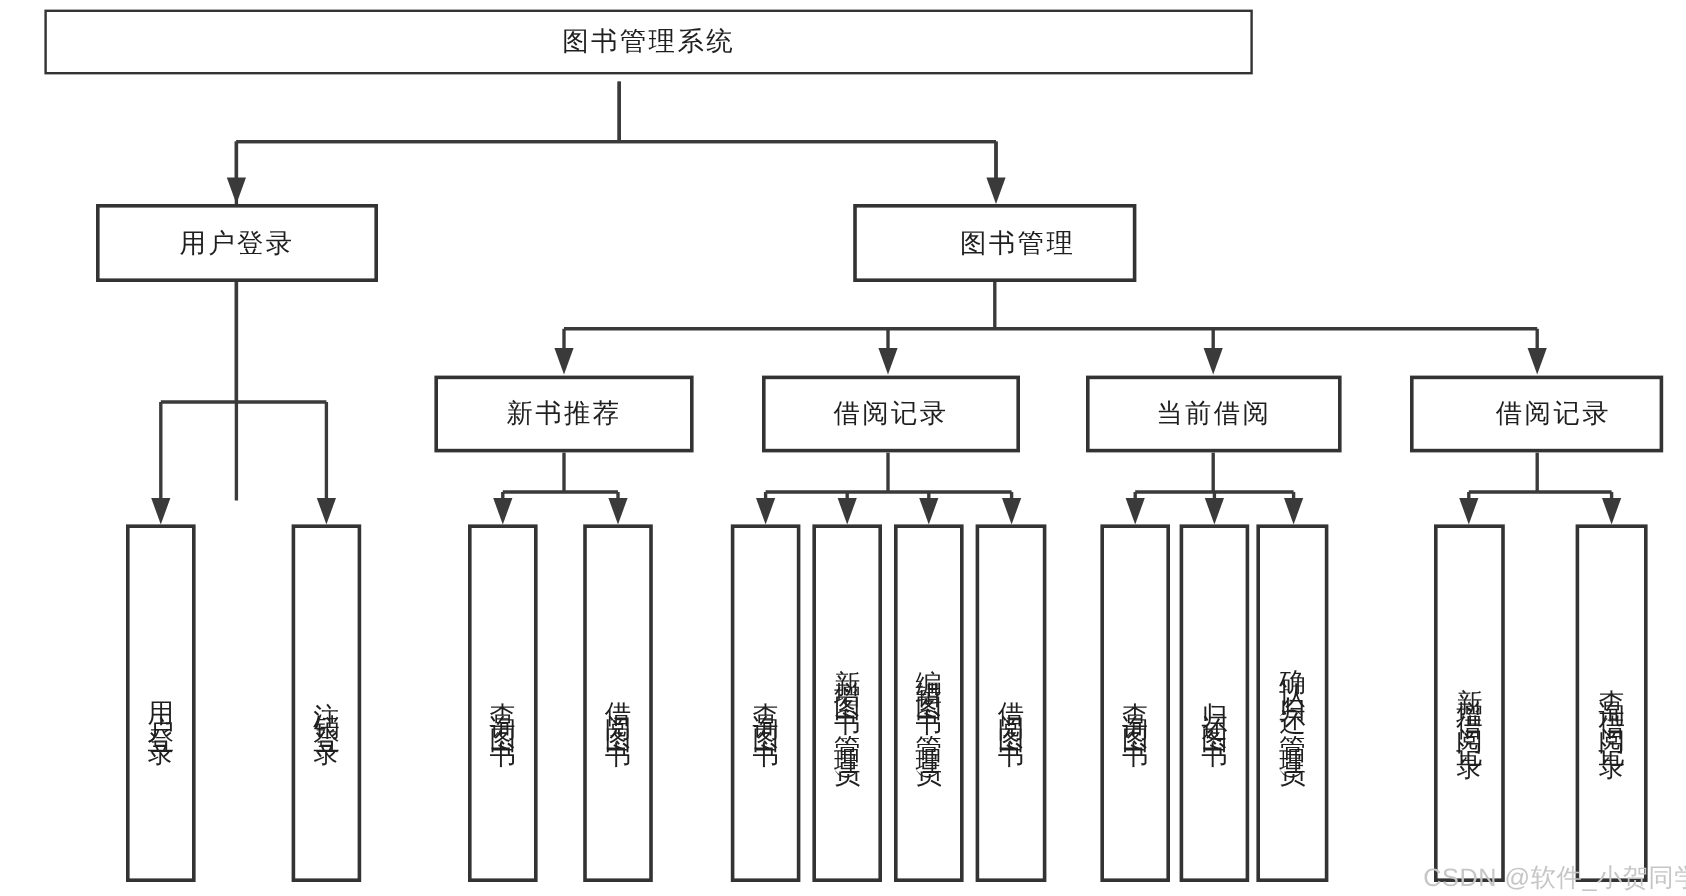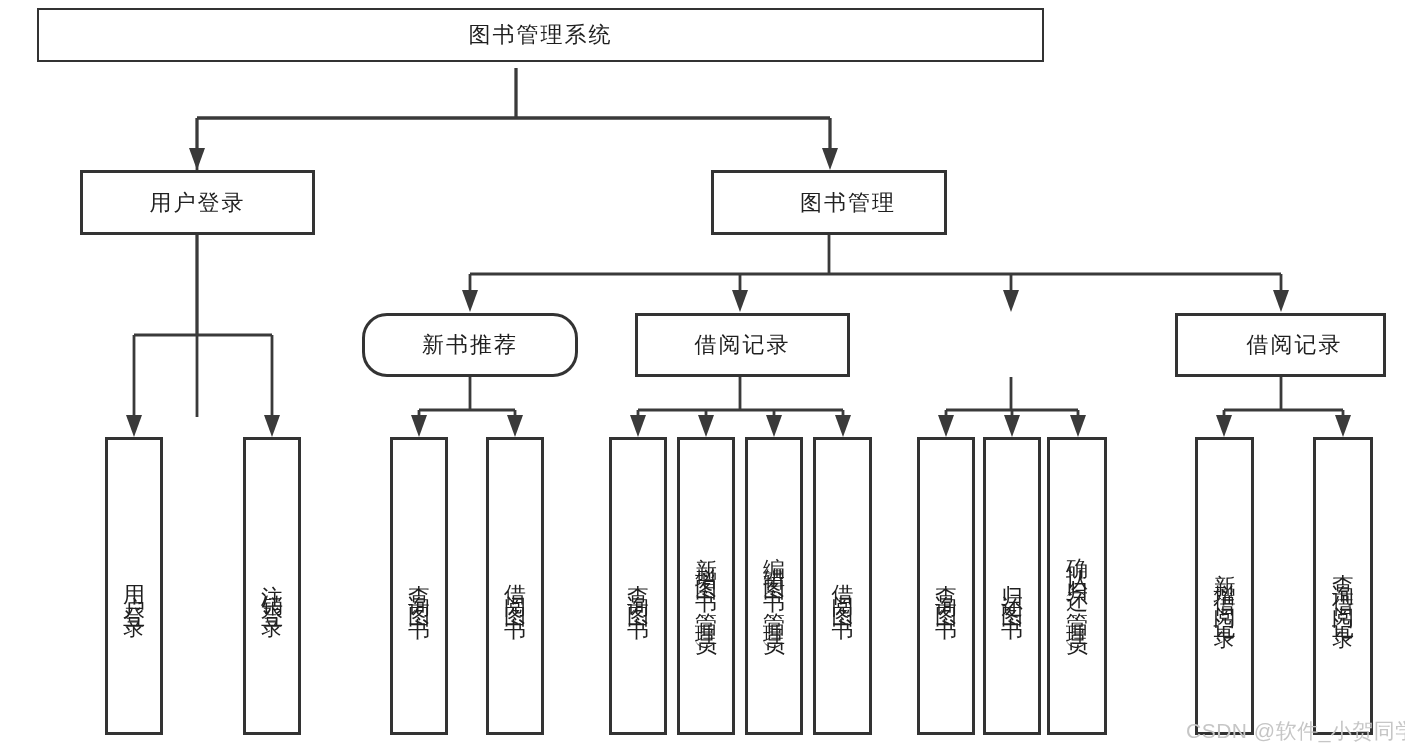--- a/index.html
+++ b/index.html
@@ -127,22 +127,23 @@
       <polygon points="1216,415 1232,415 1224,437"></polygon>
       <polygon points="1335,415 1351,415 1343,437"></polygon>
     </g>
   </svg>
 
   <div class="node root">图书管理系统</div>
 
   <div class="node" style="left:80px; top:170px; width:235px; height:65px;">用户登录</div>
   <div class="node" style="left:711px; top:170px; width:236px; height:65px;padding-left:38px;">图书管理</div>
 
-  <div class="node" style="left:362px; top:313px; width:216px; height:64px;border-radius:25px;">新书推荐</div>
+  <div class="node" style="left:362px; top:313px; width:216px; height:64px;">新书推荐</div>
   <div class="node" style="left:635px; top:313px; width:215px; height:64px;">借阅记录</div>
+  <div class="node" style="left:905px; top:313px; width:213px; height:64px;">当前借阅</div>
   <div class="node" style="left:1175px; top:313px; width:211px; height:64px;padding-left:28px;">借阅记录</div>
 
   <div class="node leaf" style="left:105px; width:58px;">用户登录</div>
   <div class="node leaf" style="left:243px; width:58px;">注销登录</div>
 
   <div class="node leaf" style="left:390px; width:58px;">查询图书</div>
   <div class="node leaf" style="left:486px; width:58px;">借阅图书</div>
 
   <div class="node leaf" style="left:609px; width:58px;">查询图书</div>
   <div class="node leaf" style="left:677px; width:58px;">新增图书（管理员）</div>

